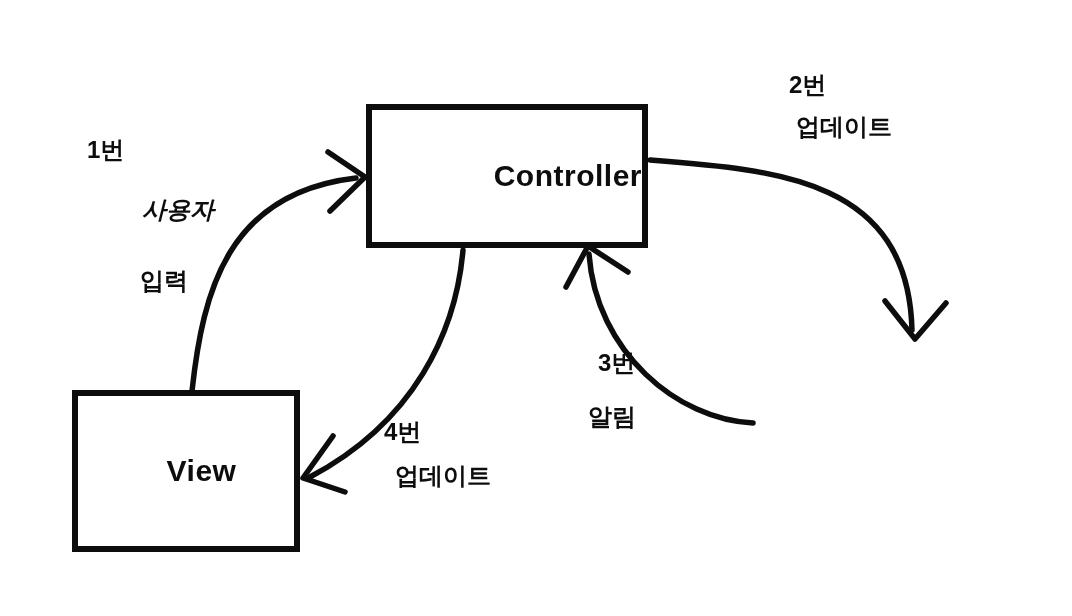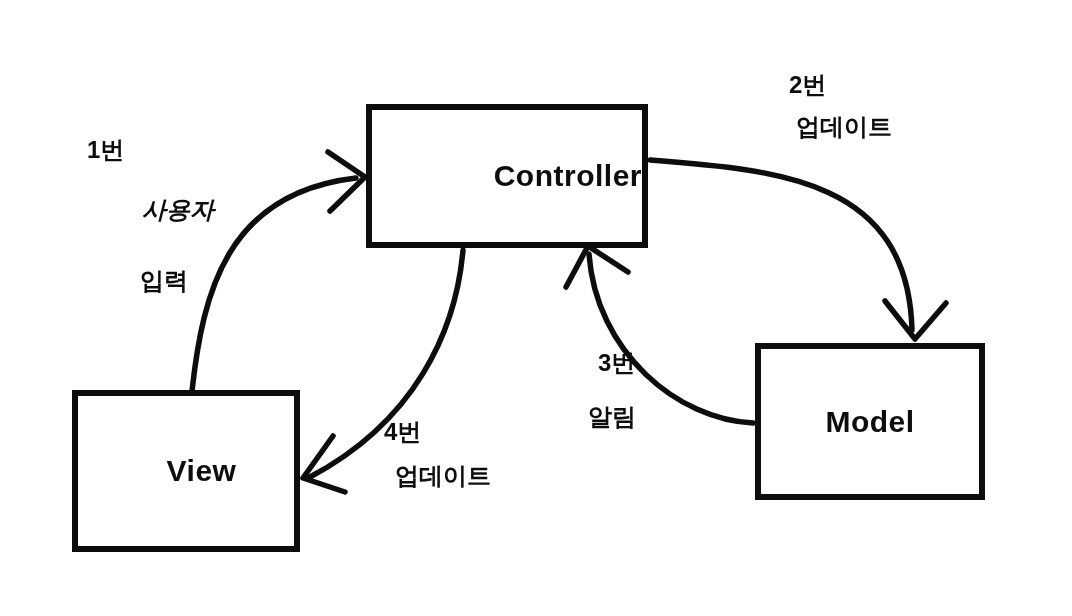--- a/index.html
+++ b/index.html
@@ -71,23 +71,20 @@
 <body>
 
 <div class="canvas">
 
   <div class="box" id="box-controller">
     <span class="box-label">Controller</span>
   </div>
   <div class="box" id="box-view">
     <span class="box-label">View</span>
   </div>
-  <div class="box" id="box-model">
-    <span class="box-label">Model</span>
-  </div>
 
   <div class="flow-label" id="lbl-1-num">1번</div>
   <div class="flow-label" id="lbl-1-a">사용자</div>
   <div class="flow-label" id="lbl-1-b">입력</div>
 
   <div class="flow-label" id="lbl-2-num">2번</div>
   <div class="flow-label" id="lbl-2-a">업데이트</div>
 
   <div class="flow-label" id="lbl-3-num">3번</div>
   <div class="flow-label" id="lbl-3-a">알림</div>

